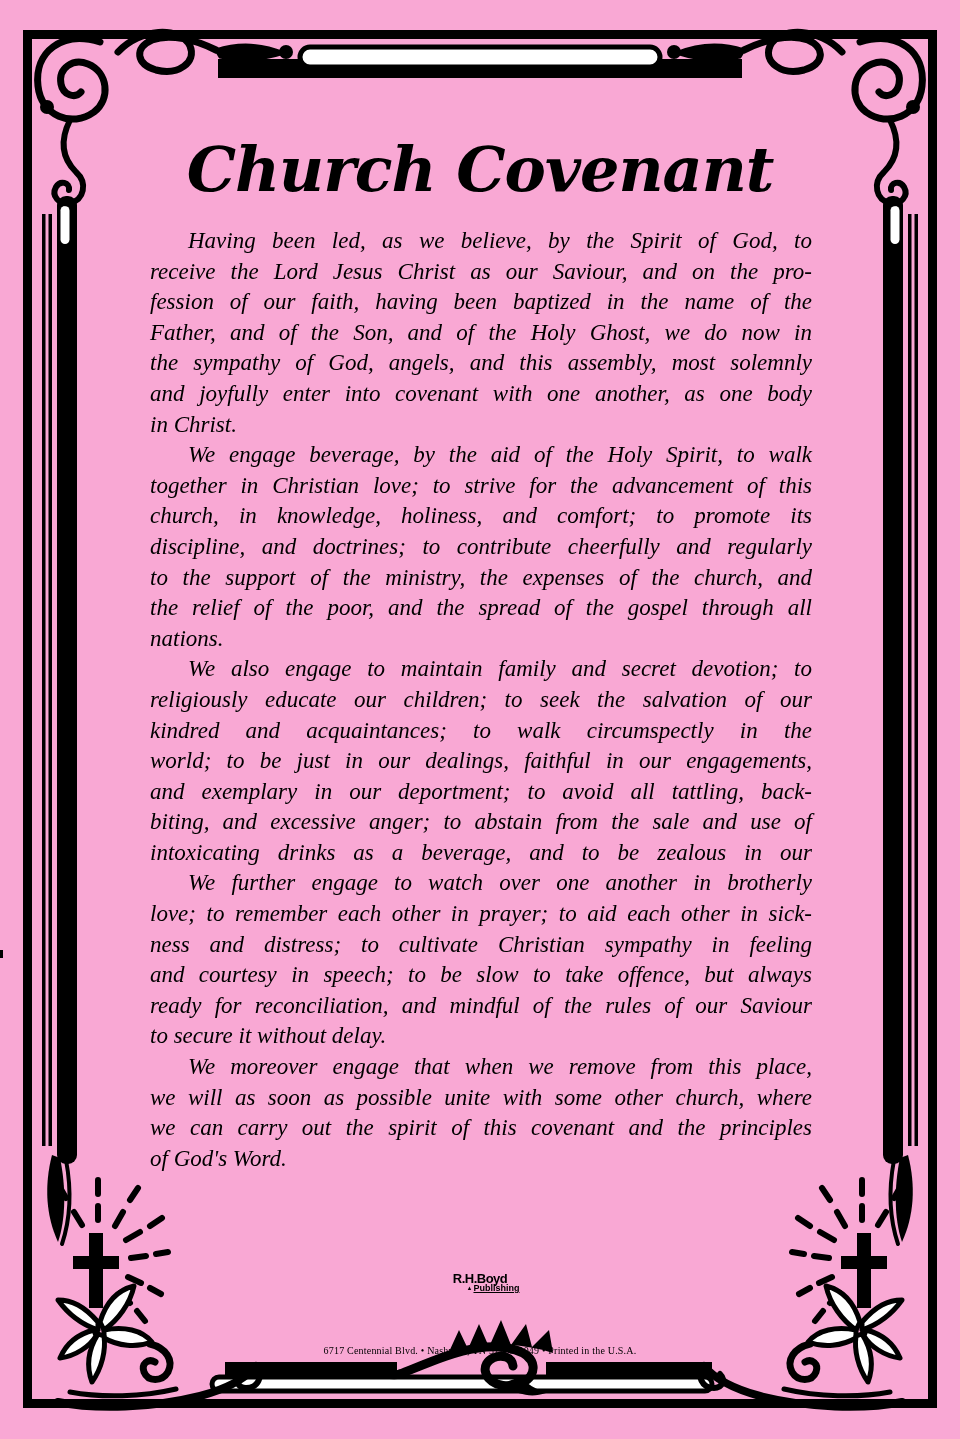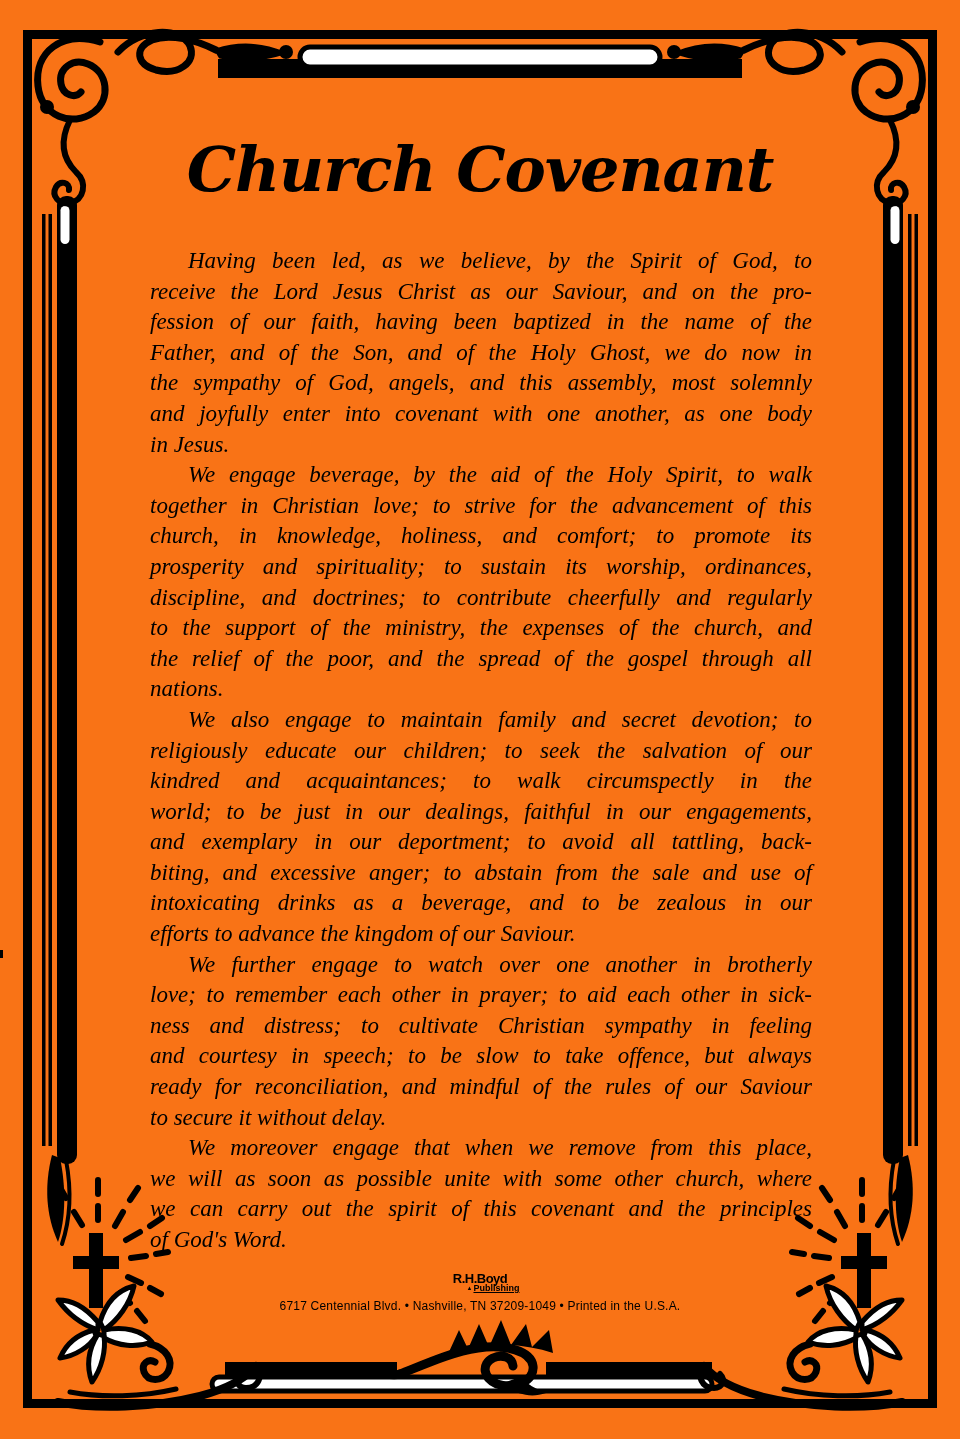--- a/index.html
+++ b/index.html
@@ -1,45 +1,45 @@
 <!DOCTYPE html>
 <html><head>
 <meta charset="utf-8">
 <style>
   html,body{margin:0;padding:0;background:#ffffff;}
   .page{
-    position:relative;width:960px;height:1439px;background:#f97316;
+    position:relative;width:960px;height:1439px;background:#f9a8d4;
     font-family:"Liberation Serif", serif;color:#000;overflow:hidden;
   }
   .border-svg{position:absolute;left:0;top:0;width:960px;height:1439px;pointer-events:none;}
   .title{
     position:absolute;top:130px;left:0;right:0;margin:0;
     text-align:center;font-family:"DejaVu Serif", serif;
     font-style:italic;font-weight:bold;font-size:62px;line-height:80px;
     letter-spacing:-1px;
   }
   .covenant{
-    position:absolute;top:246px;left:150px;width:662px;
+    position:absolute;top:226px;left:150px;width:662px;
     font-style:italic;font-size:23px;line-height:30.6px;
   }
   .para{margin:0;padding:0;}
   .line{text-align:justify;text-align-last:justify;white-space:normal;}
   .line.last{text-align-last:left;}
   .line.first{padding-left:38px;}
   .publisher{
     position:absolute;top:1272px;left:0;right:0;text-align:center;
     font-family:"Liberation Sans", sans-serif;font-weight:bold;color:#000;
   }
   .pub1{font-size:13px;line-height:13px;letter-spacing:-0.5px;}
   .pub2{font-size:9px;line-height:9px;margin-top:-1px;padding-left:26px;}
   .pub2 .pub2-text{text-decoration:underline;}
   .pub2 .tri{font-size:6px;vertical-align:1px;margin-right:1px;}
   .address{
-    position:absolute;top:1301px;left:0;right:0;text-align:center;
-    font-family:Liberation Sans, sans-serif;font-size:12px;line-height:10px;
+    position:absolute;top:1346px;left:0;right:0;text-align:center;
+    font-family:Liberation Serif, serif;font-size:10px;line-height:10px;
     letter-spacing:0.2px;color:#000;
   }
 </style>
 </head>
 <body>
 
 <div class="page">
 
   <svg class="border-svg" viewBox="0 0 960 1439" xmlns="http://www.w3.org/2000/svg">
 
@@ -127,41 +127,39 @@
   <h1 class="title">Church Covenant</h1>
 
   <div class="covenant">
       <div class="para">
         <div class="line first">Having been led, as we believe, by the Spirit of God, to</div>
         <div class="line">receive the Lord Jesus Christ as our Saviour, and on the pro-</div>
         <div class="line">fession of our faith, having been baptized in the name of the</div>
         <div class="line">Father, and of the Son, and of the Holy Ghost, we do now in</div>
         <div class="line">the sympathy of God, angels, and this assembly, most solemnly</div>
         <div class="line">and joyfully enter into covenant with one another, as one body</div>
-        <div class="line last">in Jesus.</div>
+        <div class="line last">in Christ.</div>
       </div>
       <div class="para">
         <div class="line first">We engage beverage, by the aid of the Holy Spirit, to walk</div>
         <div class="line">together in Christian love; to strive for the advancement of this</div>
         <div class="line">church, in knowledge, holiness, and comfort; to promote its</div>
-        <div class="line">prosperity and spirituality; to sustain its worship, ordinances,</div>
         <div class="line">discipline, and doctrines; to contribute cheerfully and regularly</div>
         <div class="line">to the support of the ministry, the expenses of the church, and</div>
         <div class="line">the relief of the poor, and the spread of the gospel through all</div>
         <div class="line last">nations.</div>
       </div>
       <div class="para">
         <div class="line first">We also engage to maintain family and secret devotion; to</div>
         <div class="line">religiously educate our children; to seek the salvation of our</div>
         <div class="line">kindred and acquaintances; to walk circumspectly in the</div>
         <div class="line">world; to be just in our dealings, faithful in our engagements,</div>
         <div class="line">and exemplary in our deportment; to avoid all tattling, back-</div>
         <div class="line">biting, and excessive anger; to abstain from the sale and use of</div>
         <div class="line">intoxicating drinks as a beverage, and to be zealous in our</div>
-        <div class="line last">efforts to advance the kingdom of our Saviour.</div>
       </div>
       <div class="para">
         <div class="line first">We further engage to watch over one another in brotherly</div>
         <div class="line">love; to remember each other in prayer; to aid each other in sick-</div>
         <div class="line">ness and distress; to cultivate Christian sympathy in feeling</div>
         <div class="line">and courtesy in speech; to be slow to take offence, but always</div>
         <div class="line">ready for reconciliation, and mindful of the rules of our Saviour</div>
         <div class="line last">to secure it without delay.</div>
       </div>
       <div class="para">

